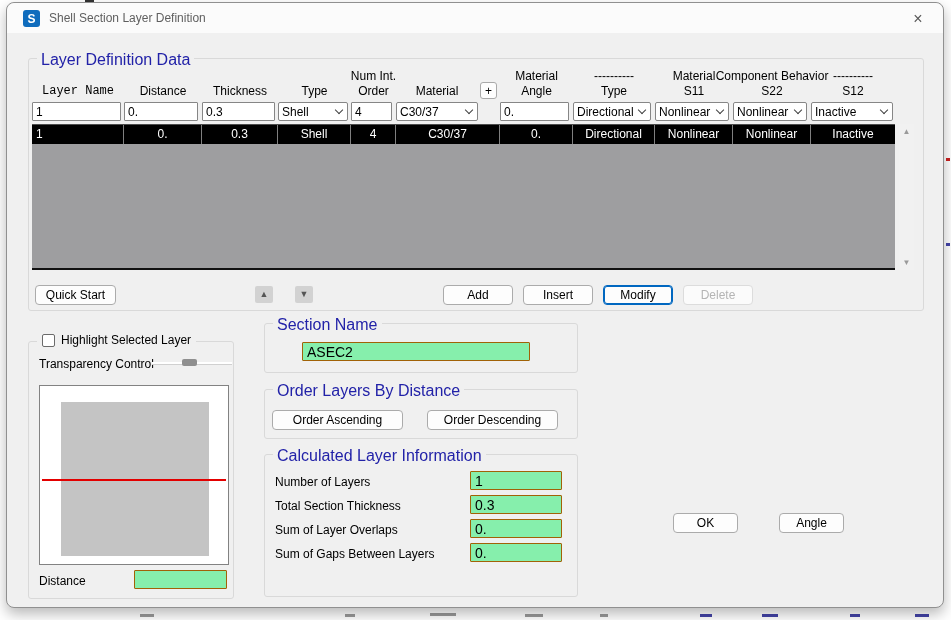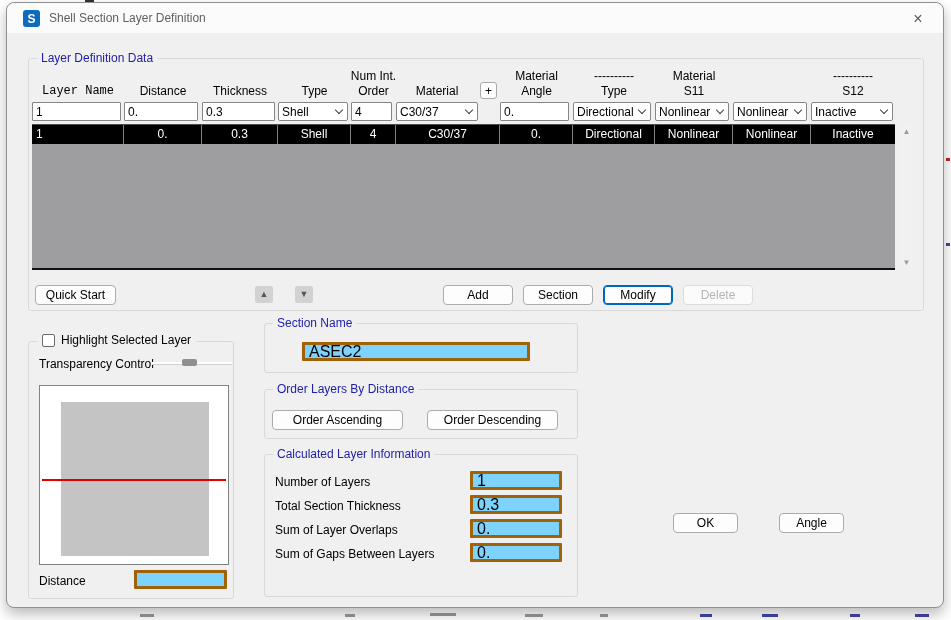--- a/index.html
+++ b/index.html
@@ -22,21 +22,21 @@
   .app-icon { position:absolute; left:16px; top:7px; width:17px; height:17px; background:#0f6cbd;
               border-radius:3px; color:#fff; font-size:12px; font-weight:bold;
               display:flex; align-items:center; justify-content:center; }
   .title-text { position:absolute; left:42px; top:8px; font-size:12px; color:#5f5f5f; white-space:nowrap; }
   .close-btn { position:absolute; right:14px; top:5px; width:22px; height:22px; color:#5a5a5a;
                font-size:16px; display:flex; align-items:center; justify-content:center; cursor:default; }
 
   
   .groupbox { position:absolute; border:1px solid #d9d9d9; border-radius:3px; }
   .legend { position:absolute; top:-8px; left:8px; background:#f0f0f0; padding:0 4px;
-            font-size:12px; color:#2222a8; white-space:nowrap; }
+            font-size:16px; color:#2222a8; white-space:nowrap; }
 
   
   .hcell { position:absolute; top:6px; height:34px; display:flex; flex-direction:column;
            justify-content:flex-end; align-items:center; font-size:12px; line-height:15px;
            color:#000; white-space:nowrap; }
   .plus-btn { position:absolute; left:451px; top:23px; width:17px; height:17px; background:#fdfdfd;
               border:1px solid #a9a9a9; border-radius:3px; font-size:12px; line-height:14px;
               text-align:center; color:#000; }
 
   
@@ -78,22 +78,22 @@
   .slider-track { position:absolute; left:123px; top:20px; width:80px; height:2px; background:#ffffff;
                   box-shadow:0 1px 0 #d0d0d0; }
   .slider-thumb { position:absolute; left:153px; top:17px; width:15px; height:7px; background:#8f8f8f;
                   border-radius:2px; }
   .preview { position:absolute; left:10px; top:43px; width:190px; height:180px; background:#ffffff;
              border:1px solid #828282; }
   .layer-rect { position:absolute; left:21px; top:16px; width:148px; height:154px; background:#c4c4c4; }
   .red-line { position:absolute; left:2px; right:2px; top:93px; height:1.5px; background:#e30000; }
 
   
-  .ro { position:absolute; height:19px; border:3px solid #a16207; background:#7dd3fc;
-        font-family:"Liberation Sans",sans-serif; font-size:16px; color:#000; padding:0 4px;
+  .ro { position:absolute; height:19px; border:1px solid #a16207; background:#86efac;
+        font-family:"Liberation Sans",sans-serif; font-size:14px; color:#000; padding:0 4px;
         border-radius:1px; outline:none; }
   .flabel { position:absolute; font-size:12px; color:#000; white-space:nowrap; }
 </style>
 </head>
 <body>
 
 <div class="screen">
 
   <div>
     <div class="artifact dark" style="left:85px; top:0; width:9px;"></div>
@@ -150,20 +150,24 @@
           <span>Angle</span>
         </div>
       <div class="hcell" style="left:544px; width:82px;">
           <span>----------</span>
           <span>Type</span>
         </div>
       <div class="hcell" style="left:626px; width:78px;">
           <span>Material</span>
           <span>S11</span>
         </div>
+      <div class="hcell" style="left:704px; width:78px;">
+          <span>Component Behavior</span>
+          <span>S22</span>
+        </div>
       <div class="hcell" style="left:782px; width:84px;">
           <span>----------</span>
           <span>S12</span>
         </div>
 
       <button class="plus-btn">+</button>
 
       <input class="tbox" style="left: 3px; width: 89px;" value="1">
       <input class="tbox" style="left: 95px; width: 74px;" value="0.">
       <input class="tbox" style="left: 173px; width: 73px;" value="0.3">
@@ -211,21 +215,21 @@
       </div>
       <div class="vscroll">
         <span>▲</span>
         <span>▼</span>
       </div>
 
       <button class="btn" style="left:6px; top:226px; width:81px;">Quick Start</button>
       <button class="mini-btn" style="left:226px; top:227px;">▲</button>
       <button class="mini-btn" style="left:266px; top:227px;">▼</button>
       <button class="btn" style="left:414px; top:226px; width:70px;">Add</button>
-      <button class="btn" style="left:494px; top:226px; width:70px;">Section</button>
+      <button class="btn" style="left:494px; top:226px; width:70px;">Insert</button>
       <button class="btn default" style="left:574px; top:226px; width:70px;">Modify</button>
       <button class="btn disabled" style="left:654px; top:226px; width:70px;">Delete</button>
     </div>
 
     <div class="groupbox" style="left:21px; top:338px; width:206px; height:258px;">
       <div class="chk-legend">
         <div class="checkbox"></div>
         <span class="chk-label">Highlight Selected Layer</span>
       </div>
       <span class="flabel" style="left:10px; top:15px;">Transparency Control</span>

